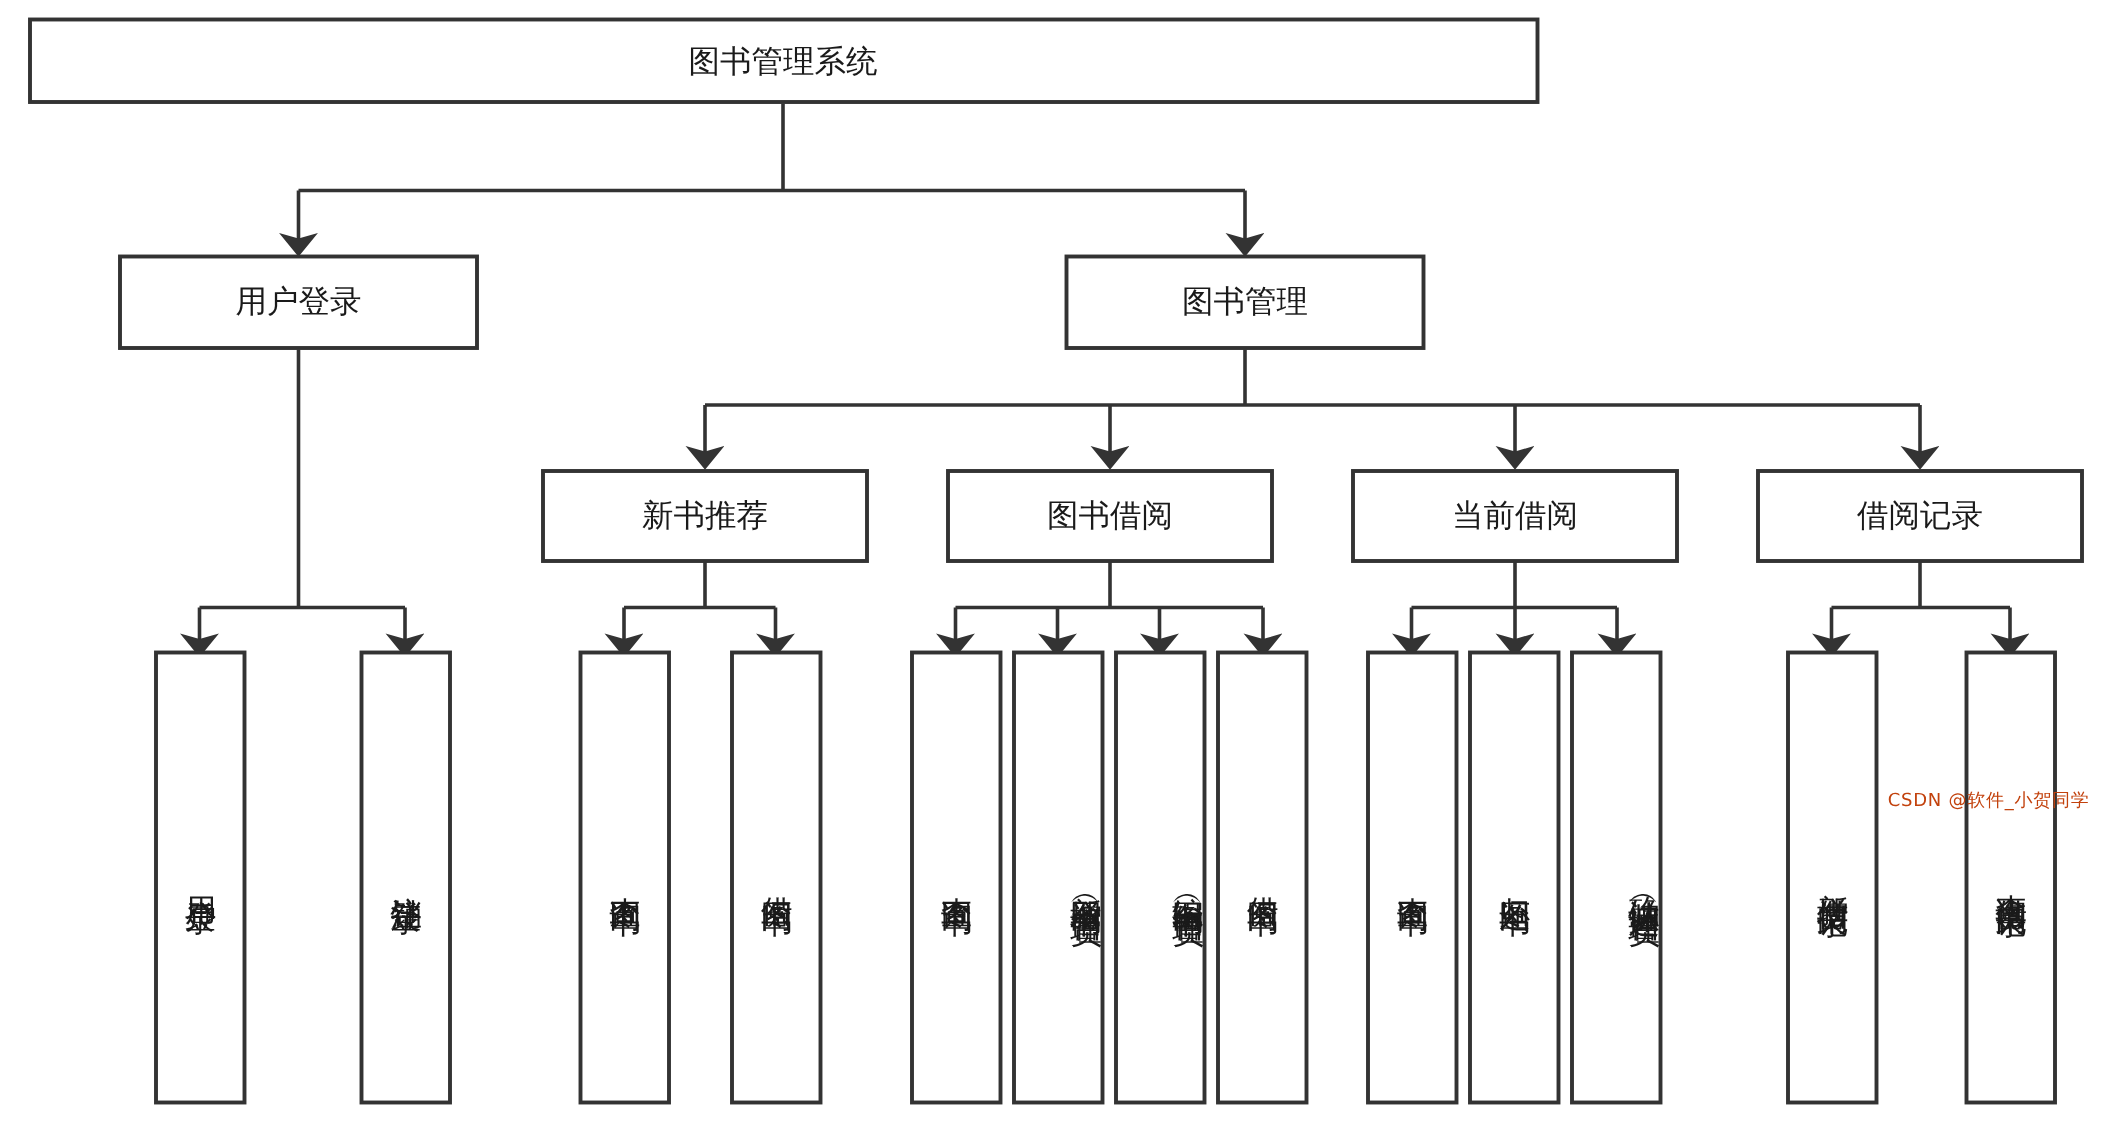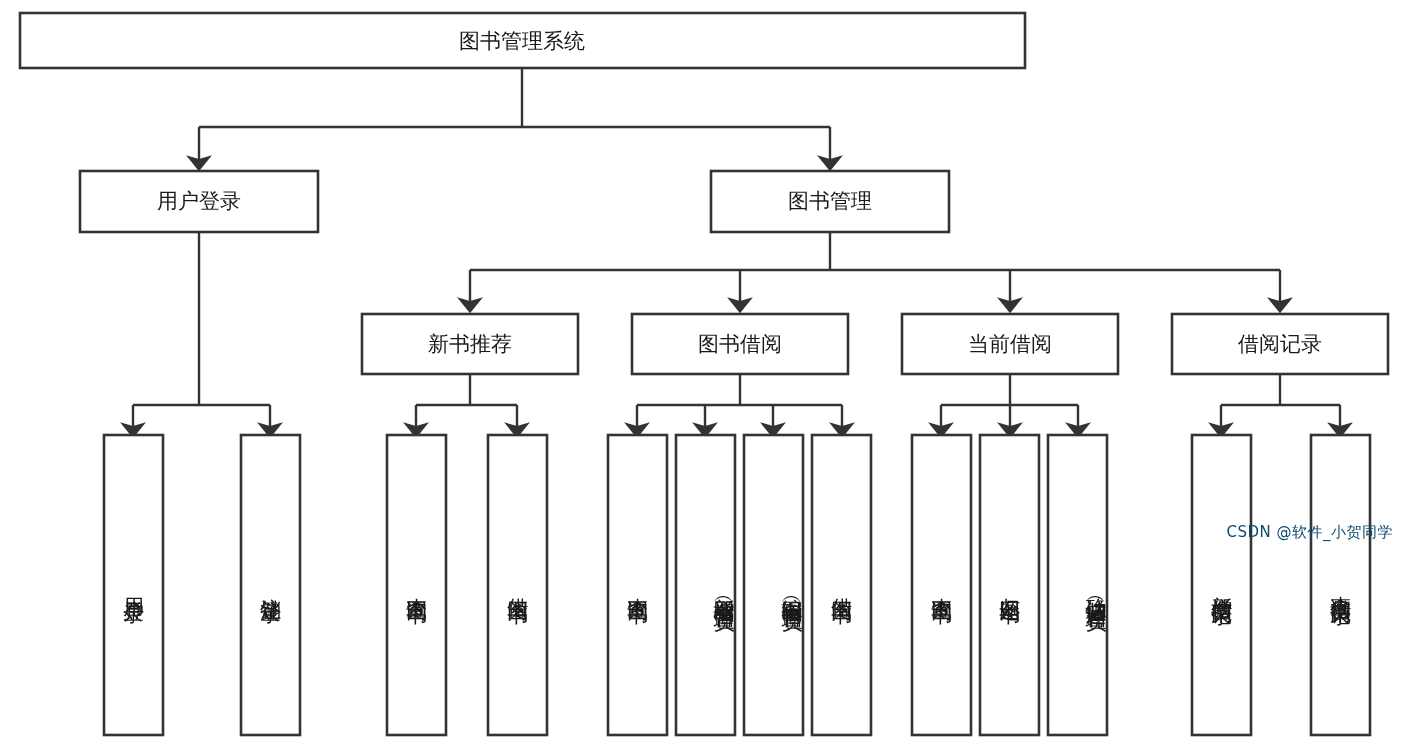--- a/index.html
+++ b/index.html
@@ -57,22 +57,22 @@
     align-items: center;
     justify-content: center;
     white-space: nowrap;
     pointer-events: none;
   }
   .watermark {
     position: absolute;
     right: 12px;
     bottom: 8px;
     font-family: "DejaVu Sans", "Liberation Sans", sans-serif;
-    font-size: 15px;
-    color: #0c4a6e;
+    font-size: 12px;
+    color: #c2410c;
     letter-spacing: 0.5px;
     white-space: nowrap;
     margin-left: 28px;
   }
 </style>
 </head>
 <body>
 
 <div id="diagram-root">
 

